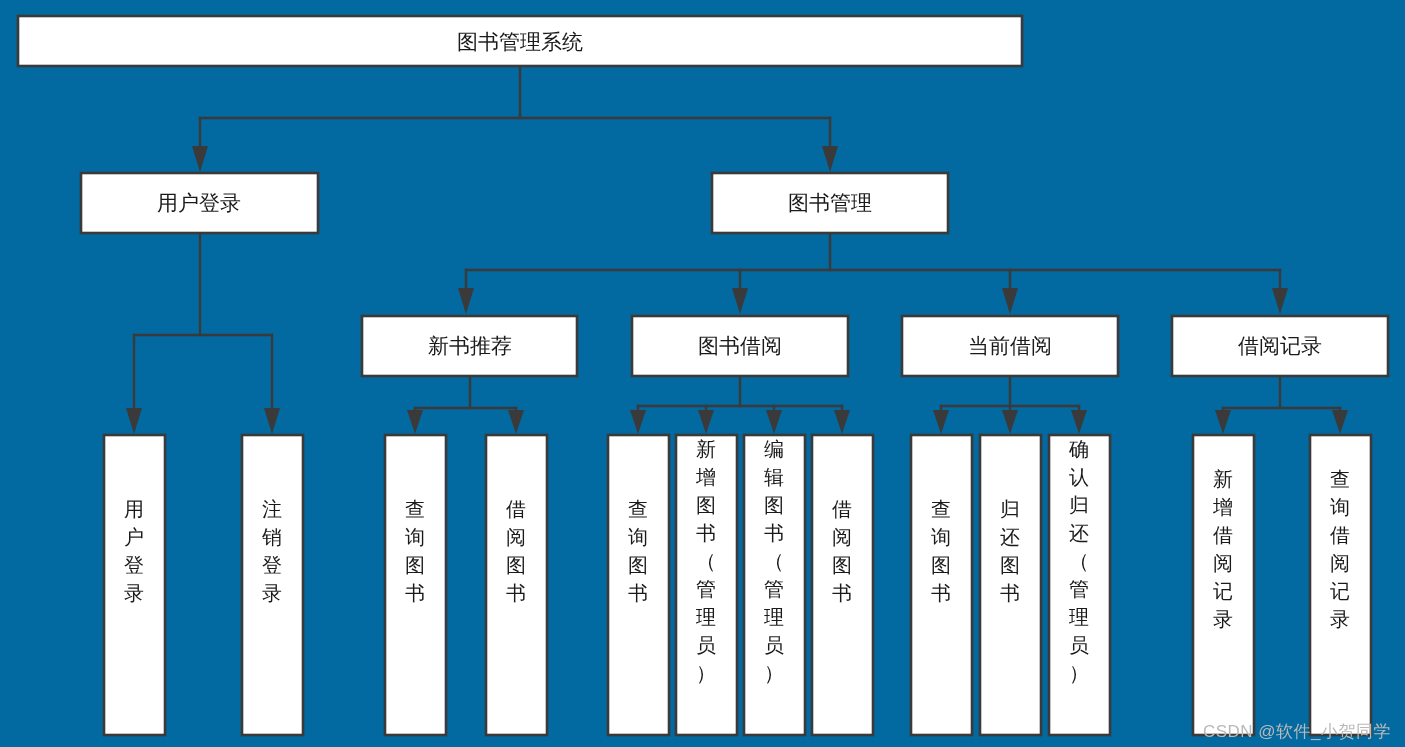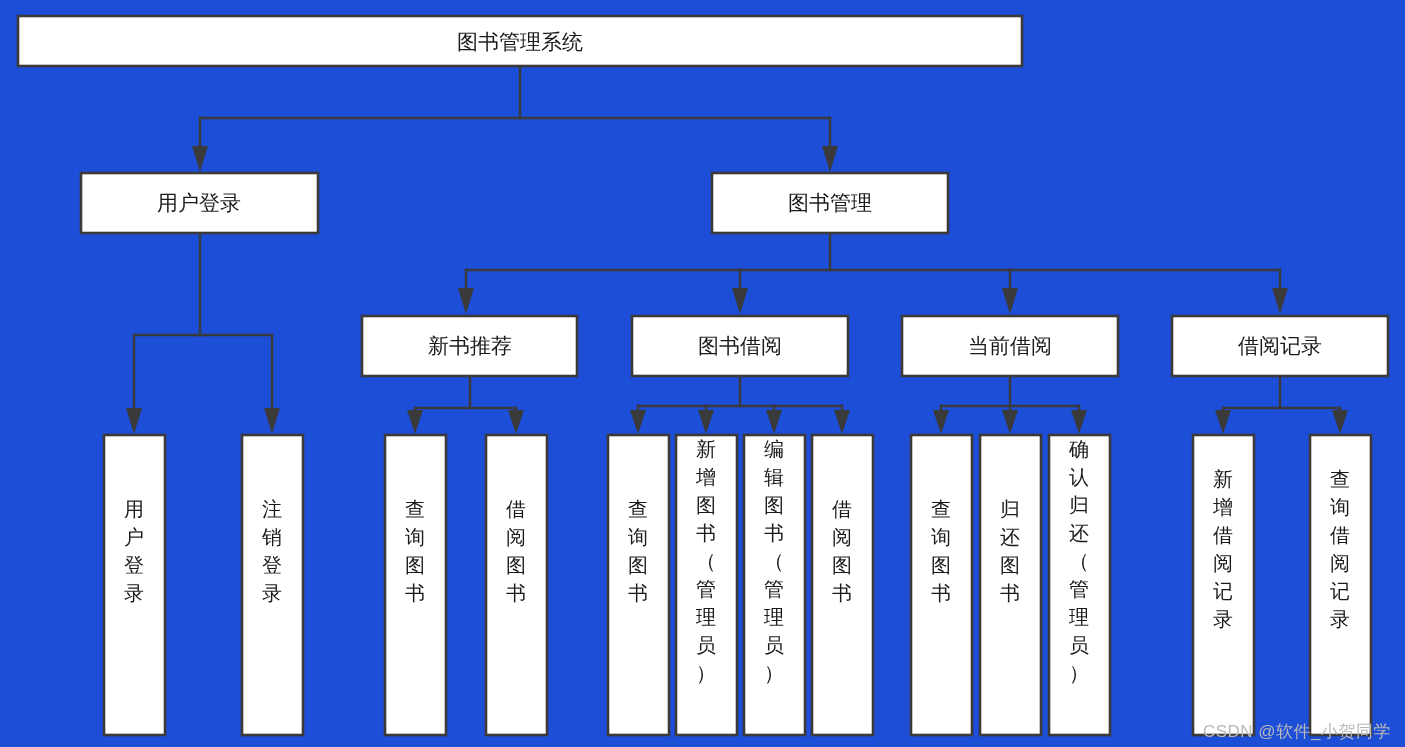--- a/index.html
+++ b/index.html
@@ -8,21 +8,21 @@
     padding: 0;
     background: #ffffff;
   }
   body {
     font-family: "Liberation Sans", "DejaVu Sans", sans-serif;
   }
   #diagram-root {
     position: relative;
     width: 1405px;
     height: 747px;
-    background: #1d4ed8;
+    background: #0369a1;
     overflow: hidden;
   }
   #diagram-svg {
     position: absolute;
     left: 0;
     top: 0;
     width: 1405px;
     height: 747px;
   }
   .node-box {

